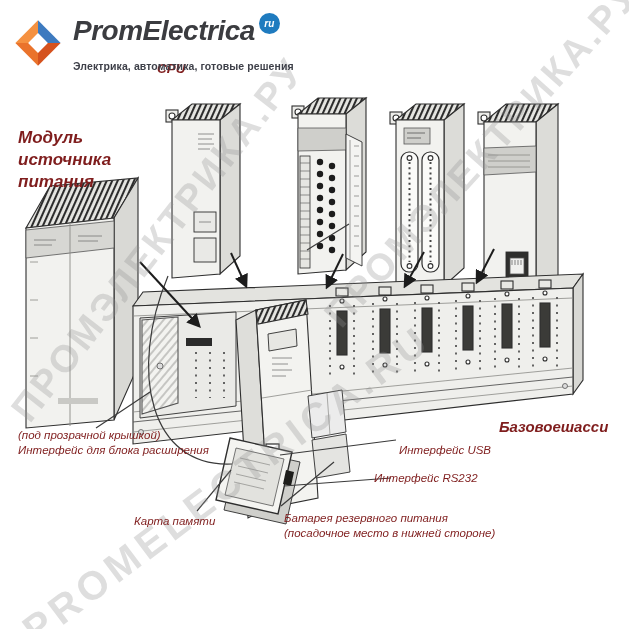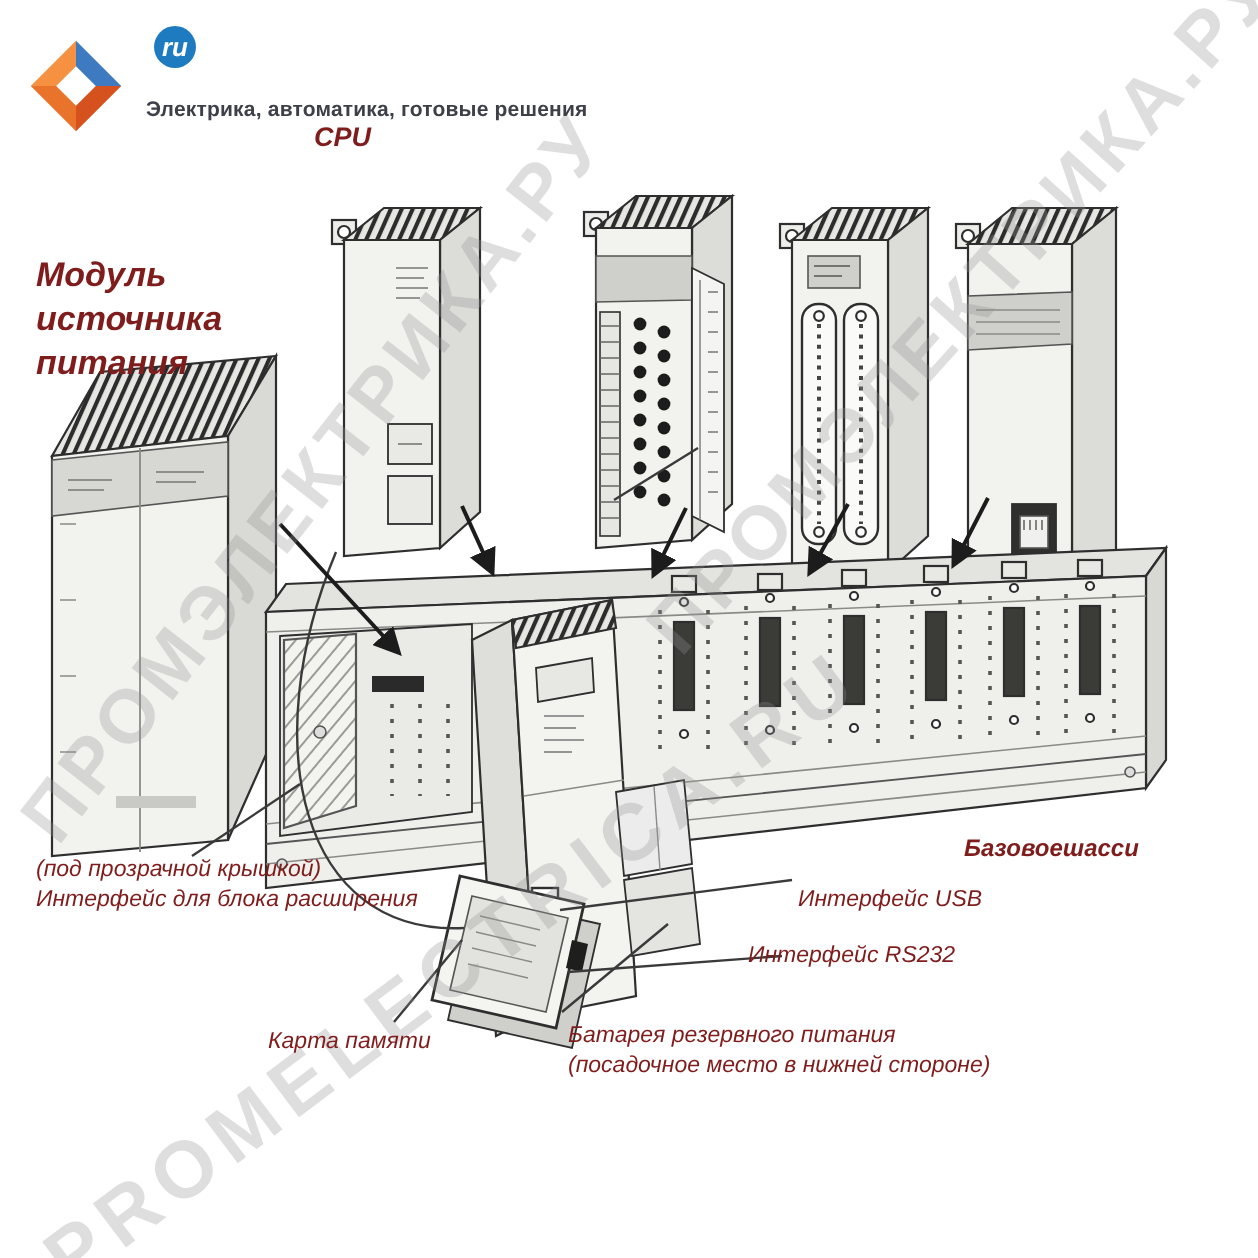--- a/index.html
+++ b/index.html
@@ -5,59 +5,60 @@
   html,body{margin:0;padding:0;background:#ffffff;}
   .stage{position:relative;width:629px;height:629px;background:#ffffff;overflow:hidden;
          font-family:"Liberation Sans",sans-serif;}
   
   .hdr{position:absolute;left:12px;top:16px;display:flex;align-items:flex-start;z-index:6;}
   .logo-mark{width:52px;height:52px;margin-right:9px;}
   .brand-col{display:flex;flex-direction:column;}
   .brand-row{display:flex;align-items:flex-start;}
   .brand-name{font-size:28px;font-style:italic;font-weight:600;color:#3b3c40;line-height:1.05;letter-spacing:-0.5px;}
   .brand-badge{width:21px;height:21px;border-radius:50%;background:#1f7bbf;color:#fff;
-               font-size:13px;font-style:italic;font-weight:700;display:flex;align-items:center;
+               font-size:10px;font-style:italic;font-weight:700;display:flex;align-items:center;
                justify-content:center;margin-left:4px;margin-top:-3px;}
   .brand-tagline{font-size:10.5px;font-weight:600;color:#3e4049;margin-top:15px;letter-spacing:0.1px;}
   
   .wm{position:absolute;z-index:3;font-weight:700;color:rgba(145,145,145,0.30);
       white-space:nowrap;transform-origin:0 50%;pointer-events:none;}
   .wm-left{left:20px;top:395px;font-size:38px;letter-spacing:3px;transform:rotate(-52deg);}
   .wm-right{left:332px;top:300px;font-size:38px;letter-spacing:3px;transform:rotate(-48deg);}
   .wm-bottom{left:28px;top:612px;font-size:40px;letter-spacing:5px;transform:rotate(-37deg);}
   
   .lbl{position:absolute;z-index:5;font-size:11.5px;color:#7f1d1d;line-height:1.28;font-style:italic;}
   .lbl.b{font-weight:700;}
   .lbl-power{left:18px;top:127px;width:135px;font-size:17px;}
   .lbl-cpu{left:157px;top:60px;font-size:13.5px;}
   .lbl-cover{left:249px;top:222px;width:88px;}
   .lbl-expansion{left:18px;top:428px;width:250px;}
   .lbl-memory{left:134px;top:514px;}
   .lbl-usb{left:399px;top:443px;}
   .lbl-rs232{left:374px;top:471px;}
   .lbl-battery{left:284px;top:511px;width:235px;}
-  .lbl-chassis{left:482px;top:417px;font-size:12px;}
+  .lbl-chassis{left:499px;top:417px;font-size:15px;}
   .art{position:absolute;left:0;top:0;z-index:1;}
 </style>
 </head>
 <body>
 
 <div class="stage">
 
   <div class="hdr">
     <svg class="logo-mark" viewBox="0 0 52 52">
       <g transform="translate(26,27) rotate(45)">
         <path d="M-16,-16 L16,-16 L7,-7 L-7,-7 Z" fill="#3d7abf"></path>
         <path d="M16,-16 L16,16 L7,7 L7,-7 Z" fill="#d5521e"></path>
         <path d="M16,16 L-16,16 L-7,7 L7,7 Z" fill="#ea732b"></path>
         <path d="M-16,16 L-16,-16 L-7,-7 L-7,7 Z" fill="#f59140"></path>
       </g>
     </svg>
     <div class="brand-col">
       <div class="brand-row">
+        <span class="brand-name">PromElectrica</span>
         <span class="brand-badge">ru</span>
       </div>
       <span class="brand-tagline">Электрика, автоматика, готовые решения</span>
     </div>
   </div>
 
   <div class="wm wm-left">ПРОМЭЛЕКТРИКА.РУ</div>
   <div class="wm wm-right">ПРОМЭЛЕКТРИКА.РУ</div>
   <div class="wm wm-bottom">PROMELECTRICA.RU</div>
 

